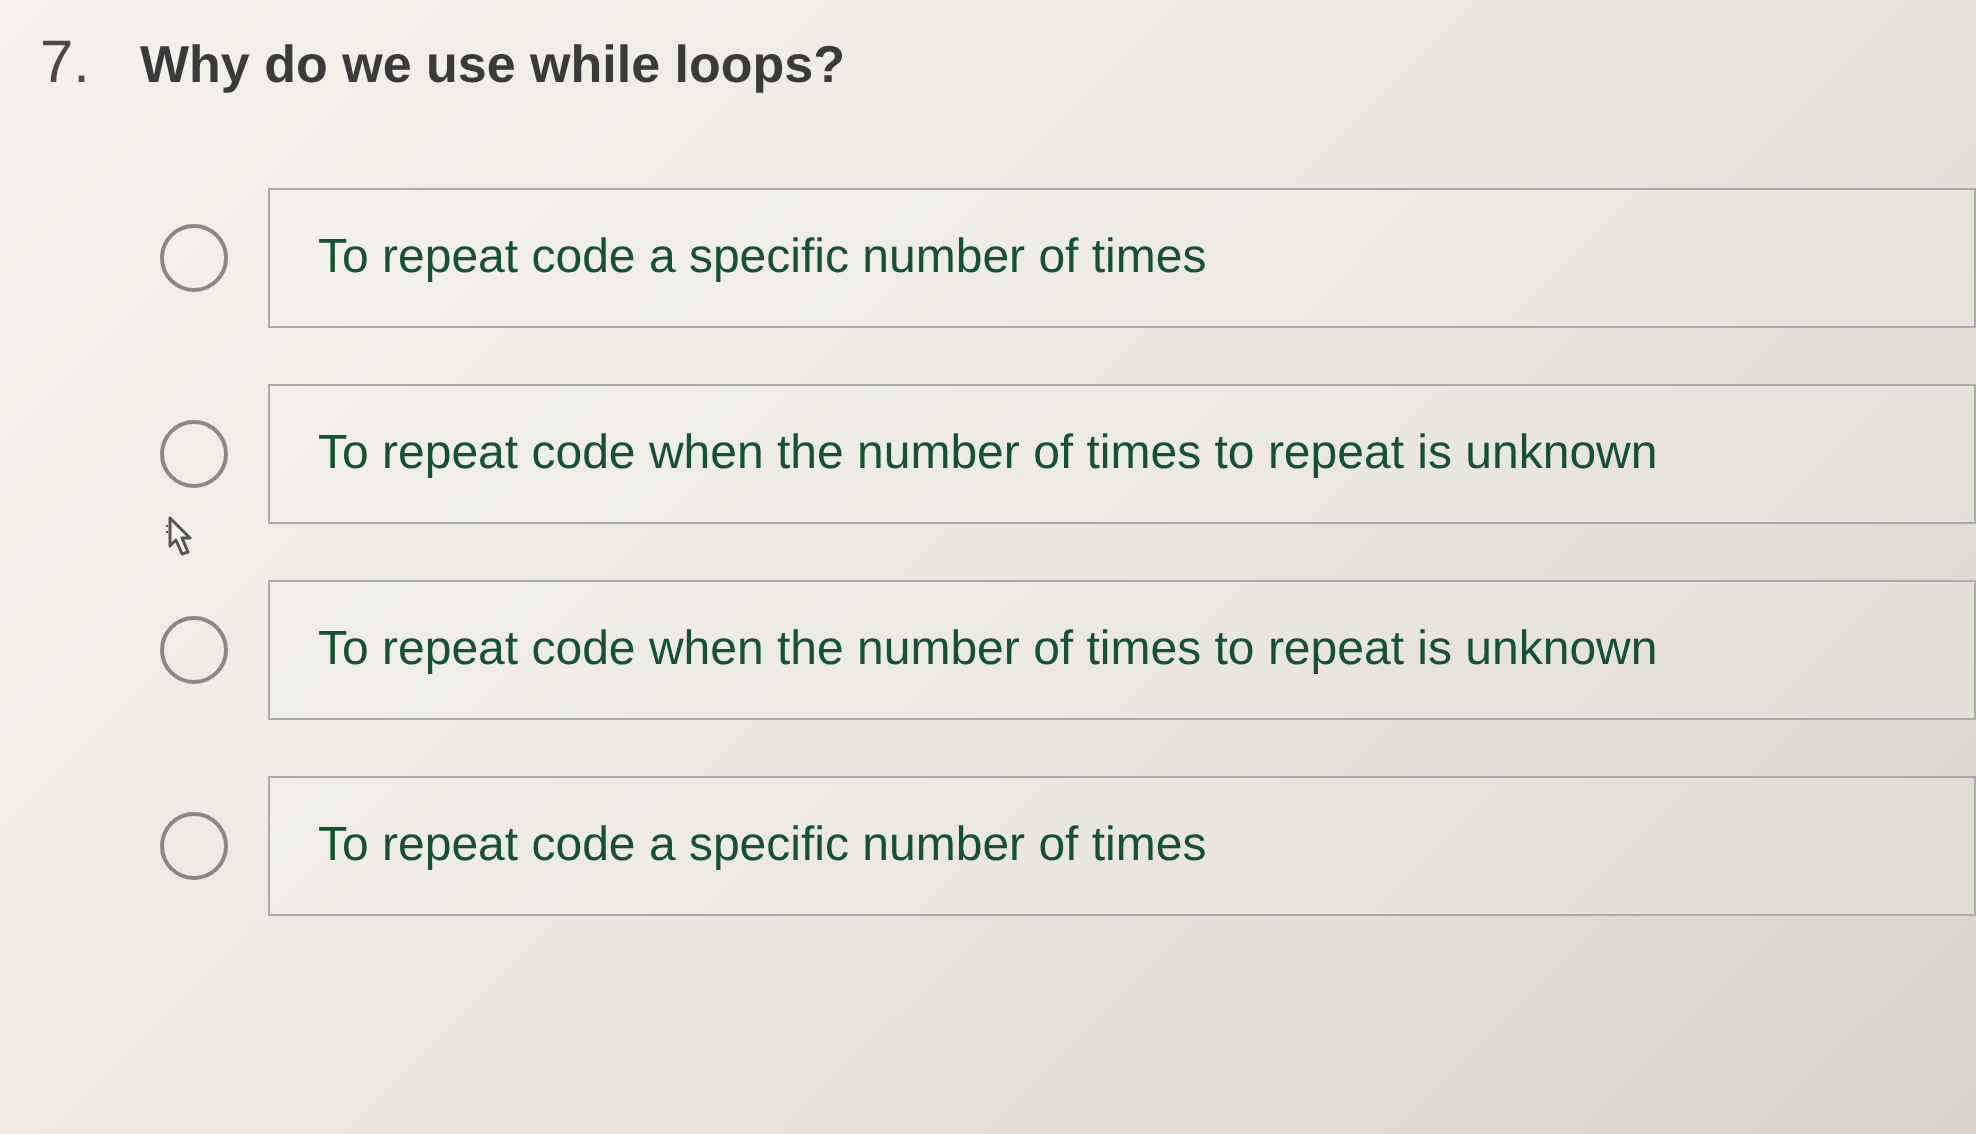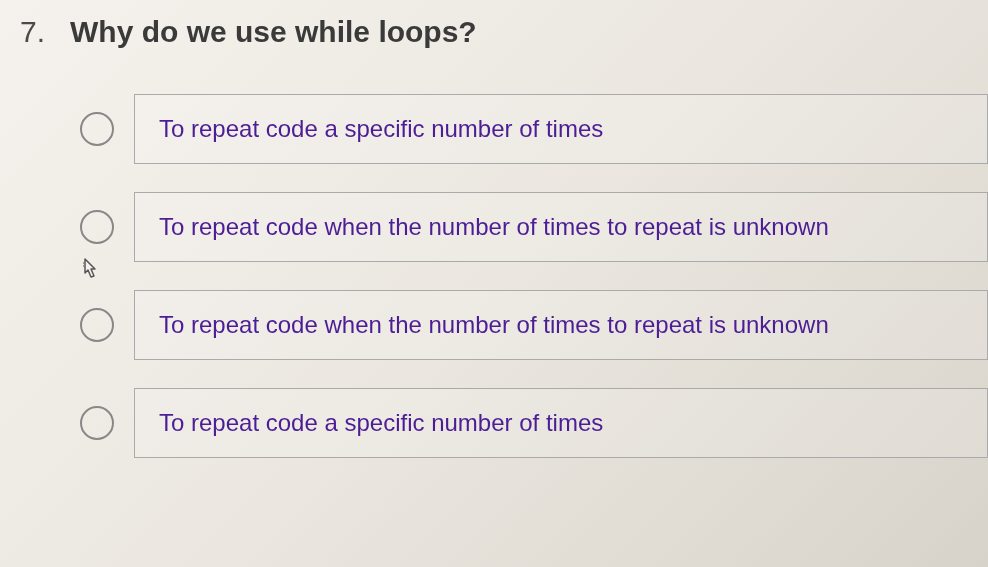--- a/index.html
+++ b/index.html
@@ -23,21 +23,21 @@
       margin-bottom: 45px;
       padding-left: 5px;
     }
     .question-number {
       font-size: 30px;
       font-weight: 400;
       color: #4a4a4a;
       min-width: 30px;
     }
     .question-text {
-      font-size: 30px;
+      font-size: 26px;
       font-weight: 700;
       color: #3a3a3a;
     }
     .options-container {
       display: flex;
       flex-direction: column;
       gap: 28px;
       padding-left: 65px;
     }
     .option-row {
@@ -60,21 +60,21 @@
       border: 1px solid #aaa;
       padding: 20px 24px;
       background: rgba(255, 255, 255, 0.15);
       cursor: pointer;
       min-height: 70px;
       display: flex;
       align-items: center;
     }
     .option-text {
       font-size: 24px;
-      color: #4c1d95;
+      color: #14532d;
       font-weight: 400;
     }
     .cursor-icon {
       position: absolute;
       left: 77px;
       top: 255px;
       pointer-events: none;
     }
   </style>
 </head>

